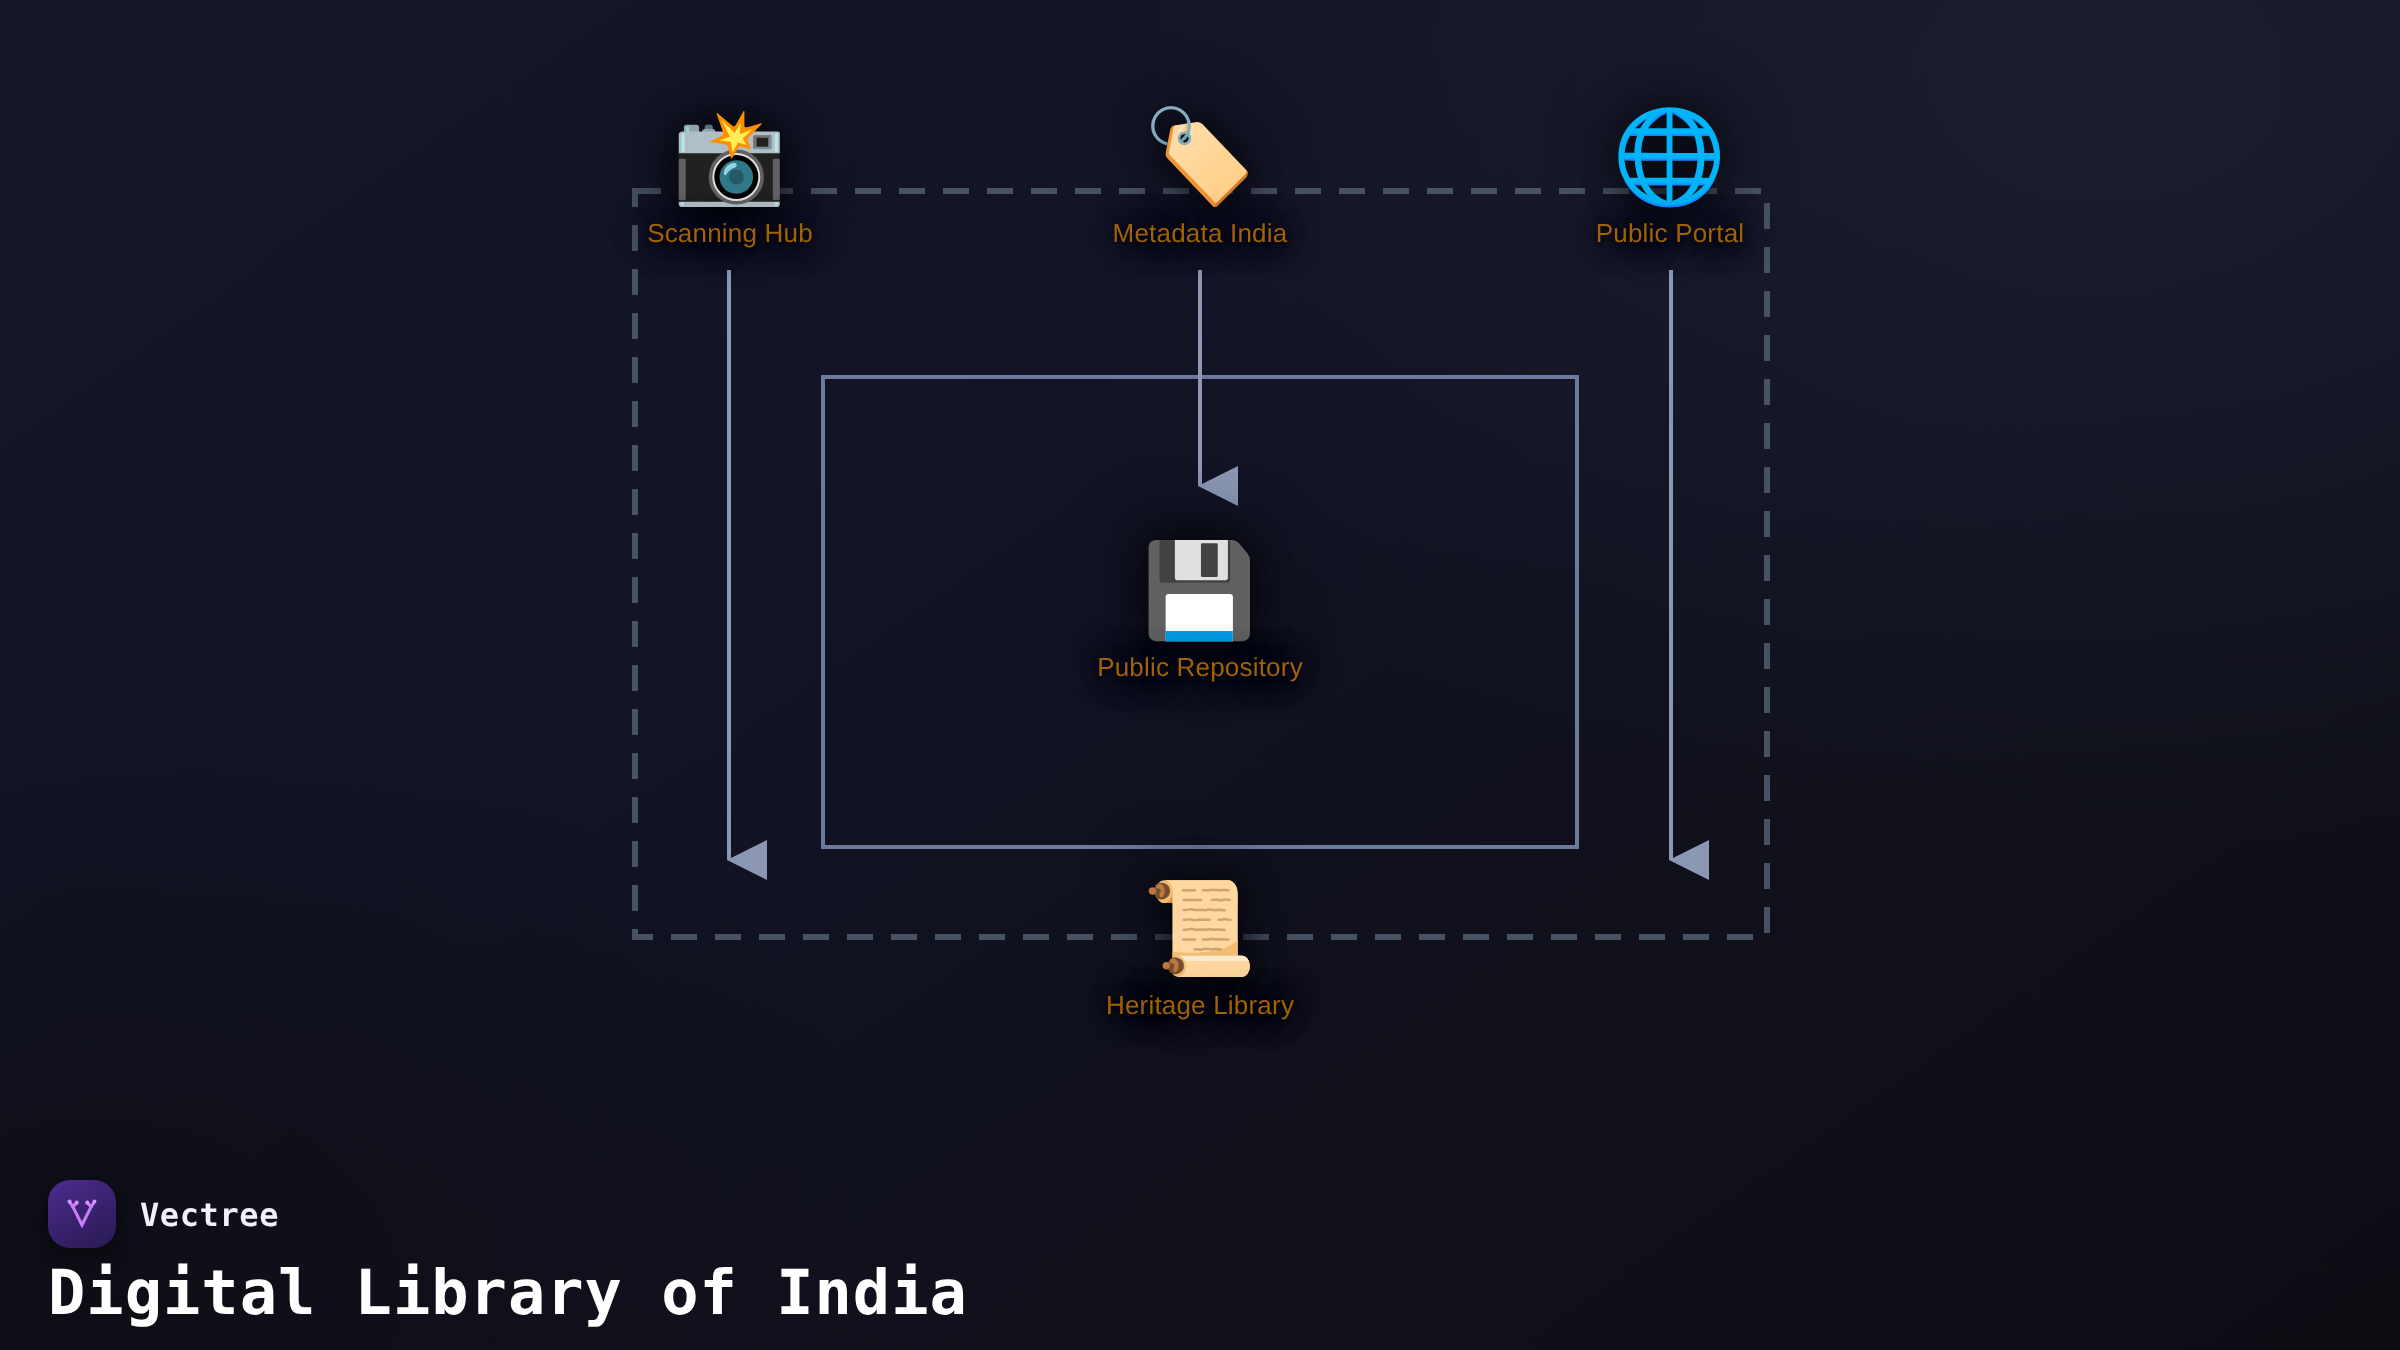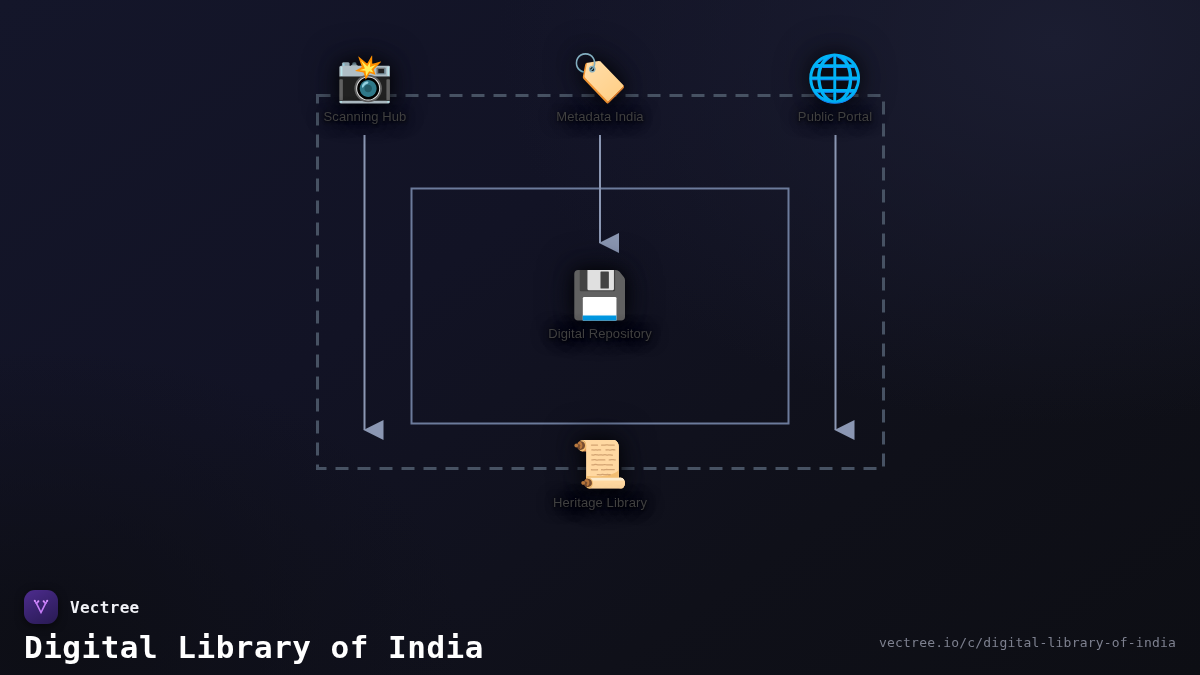--- a/index.html
+++ b/index.html
@@ -21,21 +21,21 @@
   .node { position:absolute; display:flex; flex-direction:column; align-items:center; width:200px; }
   .node .emoji {
     font-size:46px; line-height:52px; height:52px;
     font-family:"DejaVu Sans", sans-serif;
     text-shadow:0 0 18px rgba(0,0,0,0.85), 0 0 34px rgba(10,12,22,0.9);
     user-select:none;
   }
   .node .lbl {
     margin-top:5px;
     font-size:13px;
-    color:#404040;
+    color:#a16207;
     white-space:nowrap;
     letter-spacing:.1px;
     text-shadow:0 0 9px rgba(12,13,22,1), 0 0 18px rgba(12,13,22,0.95), 0 1px 3px rgba(0,0,0,.9);
   }
 
   #n-scan { left:265px; top:52px; }
   #n-meta { left:500px; top:52px; }
   #n-port { left:735px; top:52px; }
   #n-repo { left:500px; top:269px; }
   #n-arch { left:500px; top:438px; }
@@ -97,21 +97,21 @@
     <span class="lbl">Metadata India</span>
   </div>
 
   <div class="node" id="n-port">
     <span class="emoji">🌐</span>
     <span class="lbl">Public Portal</span>
   </div>
 
   <div class="node" id="n-repo">
     <span class="emoji">💾</span>
-    <span class="lbl">Digital Repository</span>
+    <span class="lbl">Public Repository</span>
   </div>
 
   <div class="node" id="n-arch">
     <span class="emoji">📜</span>
     <span class="lbl">Heritage Library</span>
   </div>
 </div>
 
 <div id="footer">
 
@@ -127,14 +127,13 @@
         <circle cx="9.1" cy="5.8" r="1.1" fill="#d992ff" stroke="none"></circle>
         <circle cx="18.8" cy="5.2" r="1.1" fill="#d992ff" stroke="none"></circle>
         <circle cx="14.9" cy="5.8" r="1.1" fill="#d992ff" stroke="none"></circle>
       </svg>
     </span>
     <span id="brand-name">Vectree</span>
   </div>
 
   <div id="page-title">Digital Library of India</div>
 
-  <div id="footer-url">vectree.io/c/digital-library-of-india</div>
 </div>
 
 </body></html>

